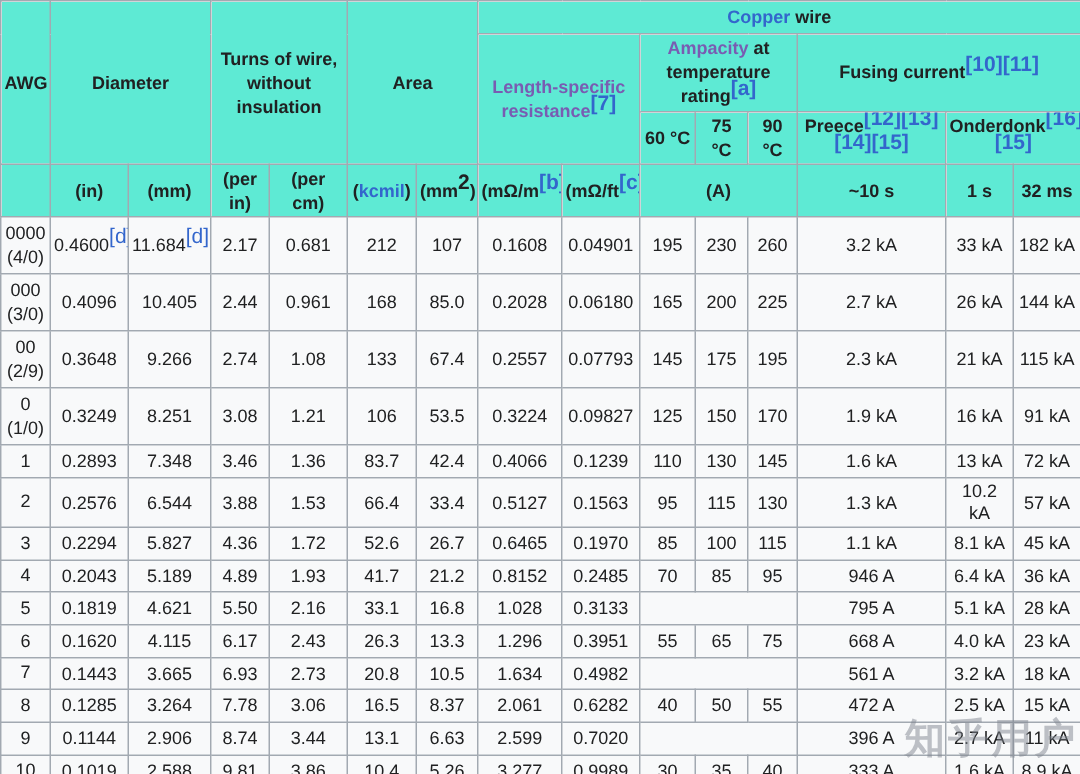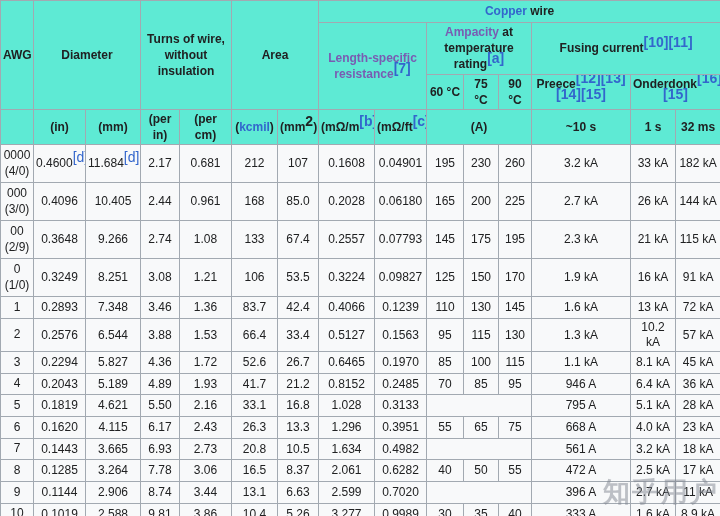--- a/index.html
+++ b/index.html
@@ -298,21 +298,21 @@
           <td><span>3.06</span></td>
           <td><span>16.5</span></td>
           <td><span>8.37</span></td>
           <td><span>2.061</span></td>
           <td><span>0.6282</span></td>
           <td><span>40</span></td>
           <td><span>50</span></td>
           <td><span>55</span></td>
           <td><span>472 A</span></td>
           <td><span>2.5 kA</span></td>
-          <td><span>17 kA</span></td>
+          <td><span>15 kA</span></td>
         </tr>
         <tr class="r-small">
           <td class="awg-cell">
             <div>9</div>
           </td>
           <td><span>0.1144</span></td>
           <td><span>2.906</span></td>
           <td><span>8.74</span></td>
           <td><span>3.44</span></td>
           <td><span>13.1</span></td>

